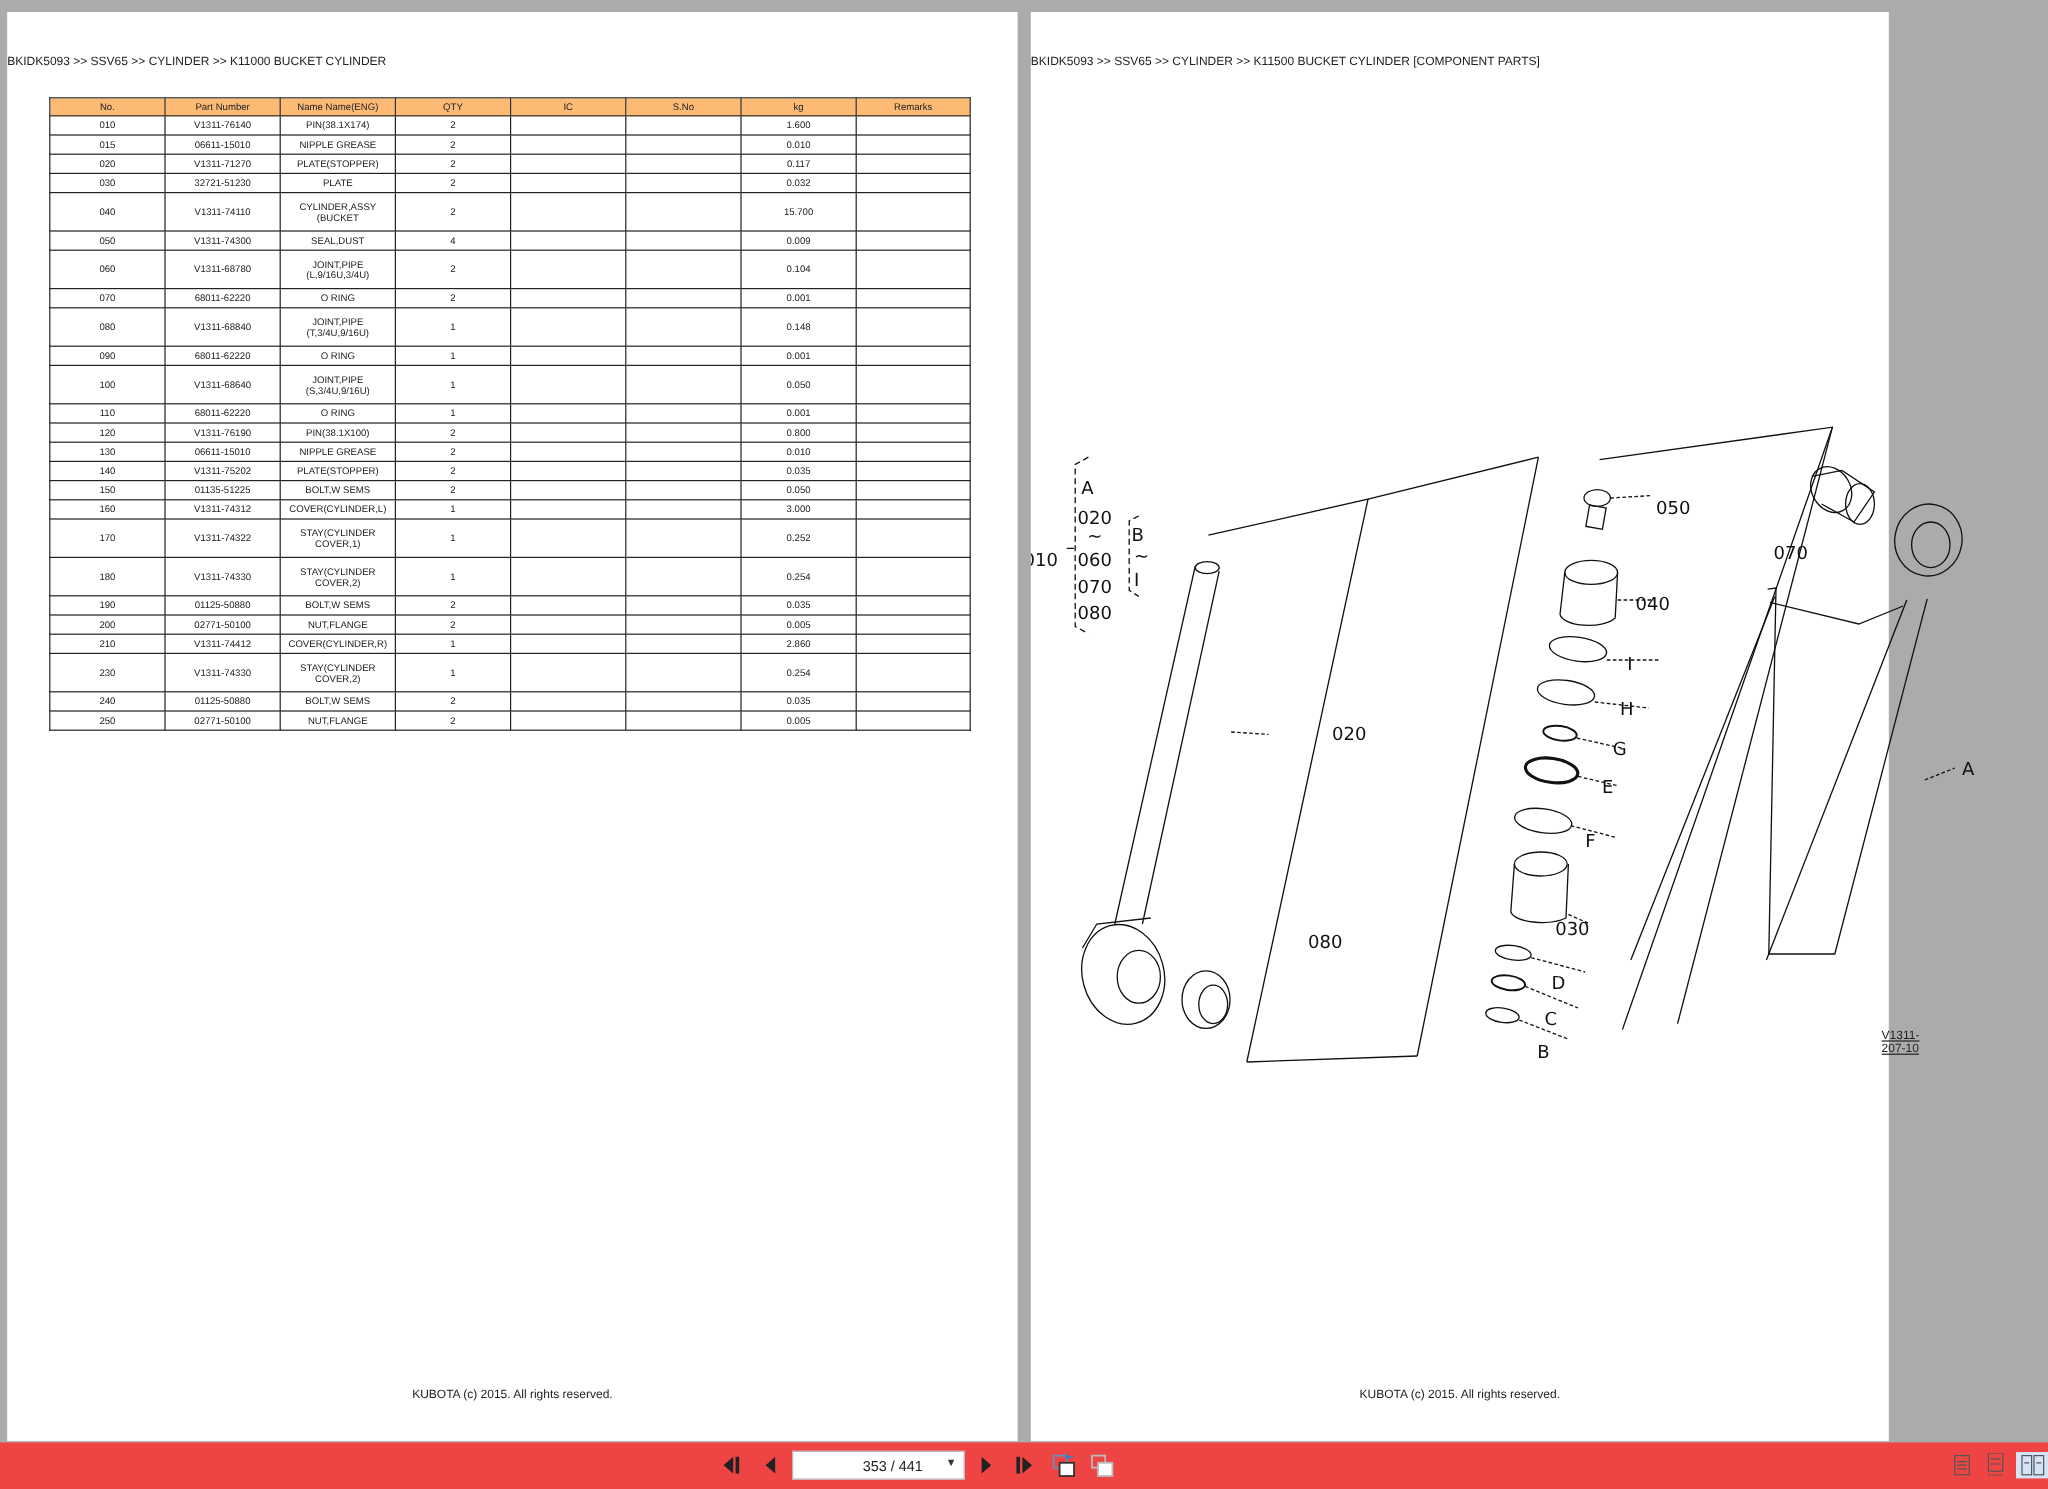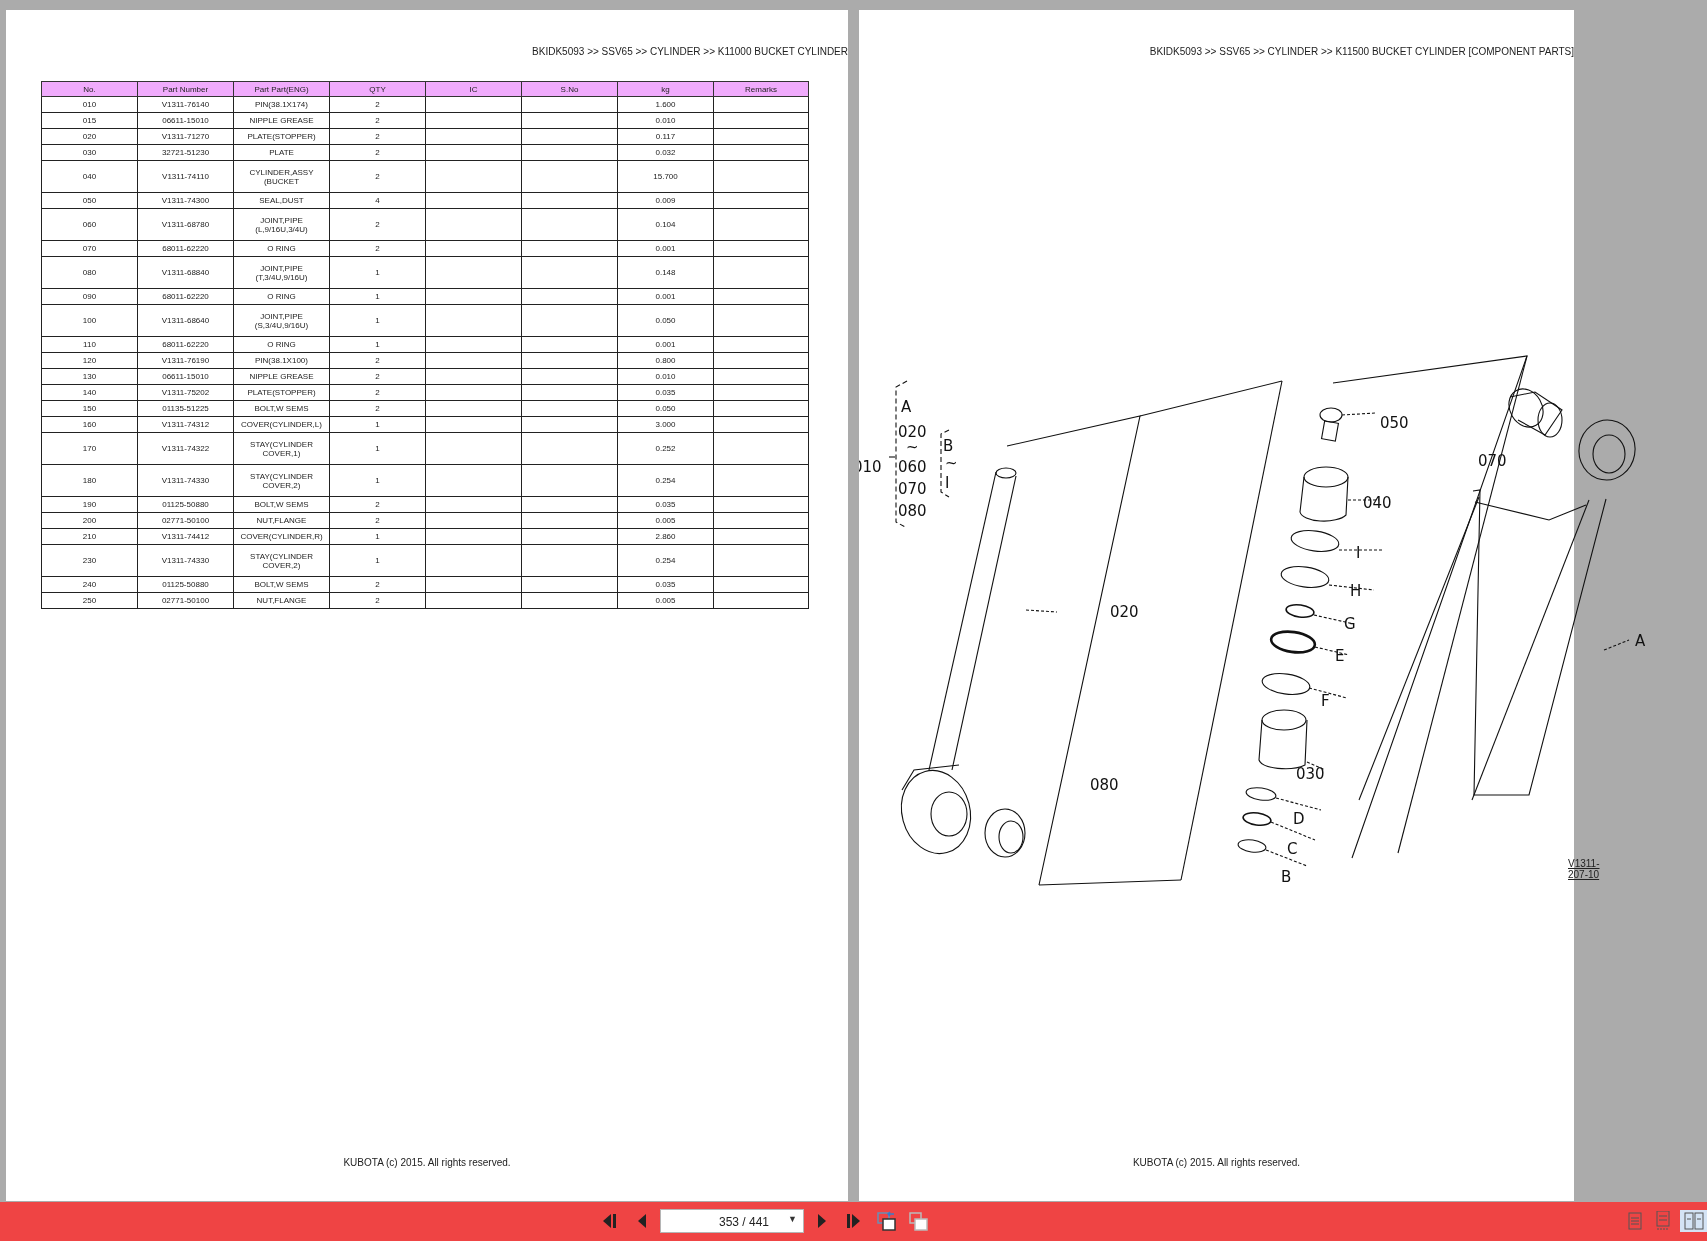--- a/index.html
+++ b/index.html
@@ -1,23 +1,23 @@
 <!DOCTYPE html>
 <html><head>
 <meta charset="utf-8">
 <style>
   html,body{margin:0;padding:0;}
   body{width:1707px;height:1241px;background:#ababab;position:relative;overflow:hidden;font-family:"Liberation Sans",sans-serif;color:#222;}
   .page{position:absolute;top:10px;background:#fff;height:1191px;}
   #page-left{left:6px;width:842px;}
   #page-right{left:859px;width:715px;}
-  .crumb{position:absolute;top:36px;left:0;right:0;text-align:right;font-size:10px;color:#222;letter-spacing:0;}
+  .crumb{position:absolute;top:36px;left:0;right:0;text-align:left;font-size:10px;color:#222;letter-spacing:0;}
   .footer{position:absolute;top:1147px;left:0;right:0;text-align:center;font-size:10px;color:#222;}
   table.parts{position:absolute;left:35px;top:71px;width:767px;border-collapse:collapse;font-size:8px;table-layout:fixed;}
-  table.parts th{background:#f0abfc;font-weight:normal;height:14px;border:1px solid #333;text-align:center;padding:0;}
+  table.parts th{background:#fdba74;font-weight:normal;height:14px;border:1px solid #333;text-align:center;padding:0;}
   table.parts td{border:1px solid #222;text-align:center;padding:0;height:15px;line-height:9px;}
   table.parts tr.tall td{height:31px;}
   table.parts td.name{white-space:pre-line;}
   .diagram{position:absolute;left:0;top:0;}
   .diagram text{font-family:"DejaVu Sans",sans-serif;font-size:15px;fill:#111;}
   .drawno{position:absolute;left:709px;top:848px;font-size:10px;color:#222;text-decoration:underline;}
   
   #toolbar{position:absolute;left:0;top:1202px;width:1707px;height:39px;background:#ef4444;}
   .tb{position:absolute;top:8px;height:22px;display:flex;align-items:center;justify-content:center;cursor:pointer;}
   .pagebox{position:absolute;left:660px;top:7px;width:144px;height:24px;background:#fff;border:1px solid #b5b5b5;box-sizing:border-box;font-size:12px;}
@@ -37,21 +37,21 @@
         <col style="width:96px">
       <col style="width:96px">
         <col style="width:96px">
         <col style="width:96px">
         <col style="width:95px">
     </colgroup>
     <thead>
       <tr>
         <th>No.</th>
         <th>Part Number</th>
-        <th>Part Part(ENG)</th>
+        <th>Name Name(ENG)</th>
         <th>QTY</th>
         <th>IC</th>
         <th>S.No</th>
         <th>kg</th>
         <th>Remarks</th>
       </tr>
     </thead>
     <tbody id="parts-body">
         <tr>
           <td>010</td>

